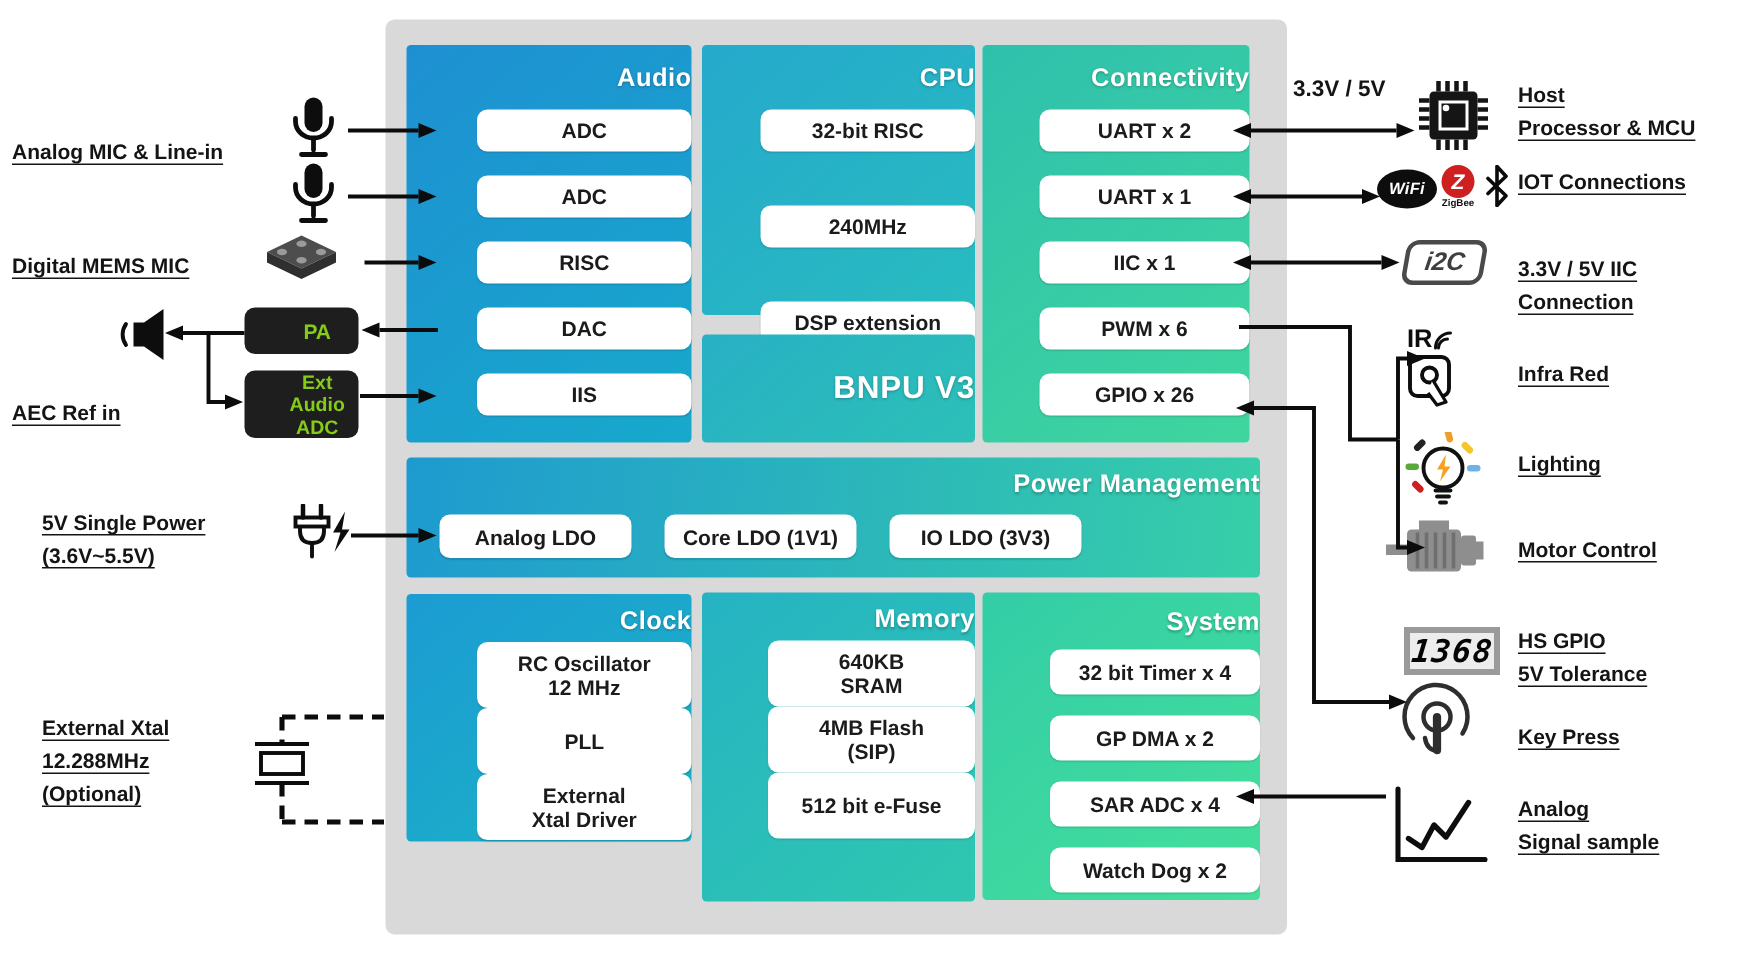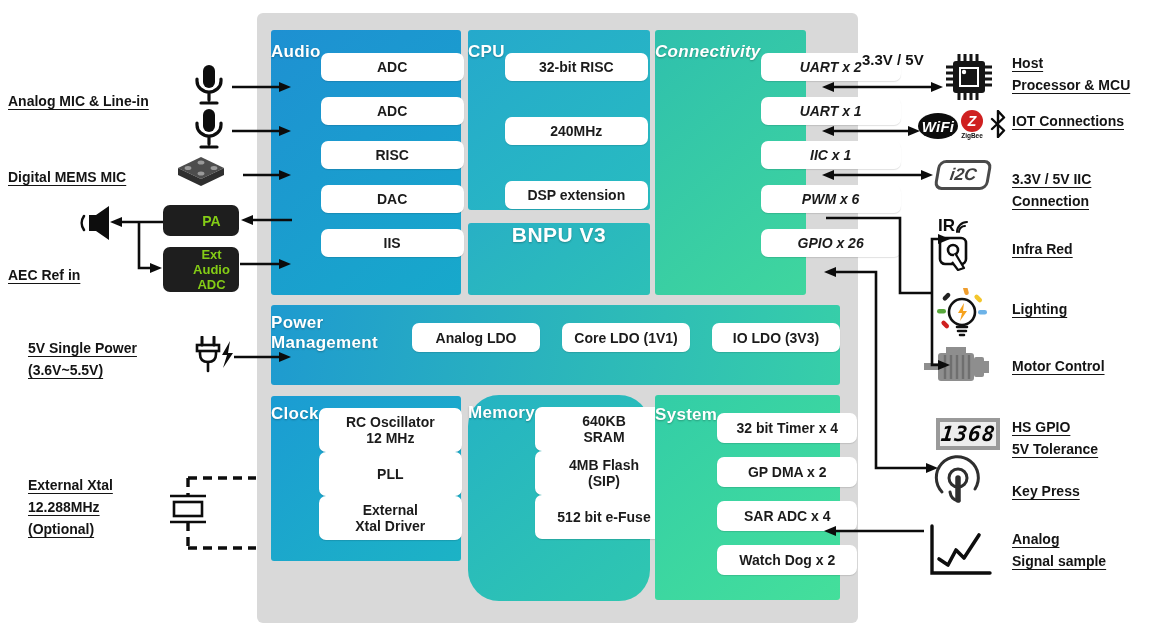--- a/index.html
+++ b/index.html
@@ -5,40 +5,40 @@
   * { margin:0; padding:0; box-sizing:border-box; }
   html,body { background:#fff; }
   body { font-family:"Liberation Sans", sans-serif; }
   .stage { position:relative; width:1175px; height:635px; background:#fff; overflow:hidden; }
 
   
   .chip { position:absolute; left:257px; top:13px; width:601px; height:610px;
           background:#d9d9d9; border-radius:6px; }
 
   
-  .block { position:absolute; border-radius:3px; display:flex; flex-direction:row; align-items:flex-start; }
+  .block { position:absolute; border-radius:3px; display:flex; flex-direction:column; align-items:flex-end; }
   .btitle { color:#fff; font-size:17px; font-weight:700; letter-spacing:.3px;
             text-shadow:0 1px 2px rgba(0,0,0,.28); line-height:20px; }
   .ibox { background:#fff; border-radius:7px; color:#1b1b1b; font-size:14px; font-weight:600;
           display:flex; align-items:center; justify-content:center; text-align:center;
           white-space:pre-line; line-height:16px; box-shadow:0 1px 1px rgba(0,0,0,.12); }
 
   .g-audio  { background:linear-gradient(140deg,#1e90d2 0%,#17a9cb 100%); }
   .g-cpu    { background:linear-gradient(140deg,#25a9cc 0%,#28bcc0 100%); }
   .g-bnpu   { background:linear-gradient(140deg,#28b0c5 0%,#2cc0b7 100%); }
   .g-conn   { background:linear-gradient(140deg,#2fc0ad 0%,#3fd69e 100%); }
   .g-power  { background:linear-gradient(100deg,#1e9ad0 0%,#37cfa8 100%); }
   .g-clock  { background:linear-gradient(140deg,#1b9cd3 0%,#1cb3c5 100%); }
-  .g-memory { background:linear-gradient(140deg,#25b3c3 0%,#2fc7b0 100%);border-radius:31px; }
+  .g-memory { background:linear-gradient(140deg,#25b3c3 0%,#2fc7b0 100%); }
   .g-system { background:linear-gradient(140deg,#33cda7 0%,#44df9b 100%); }
 
   #blk-audio  { left:271px; top:30px;  width:190px; height:265px; padding-top:12px; }
   #blk-cpu    { left:468px; top:30px;  width:182px; height:180px; padding-top:12px; }
   #blk-bnpu   { left:468px; top:223px; width:182px; height:72px; justify-content:center; }
-  #blk-conn   { left:655px; top:30px;  width:151px; height:265px; padding-top:12px;font-style:italic; }
+  #blk-conn   { left:655px; top:30px;  width:178px; height:265px; padding-top:12px; }
   #blk-power  { left:271px; top:305px; width:569px; height:80px; padding-top:8px; }
   #blk-clock  { left:271px; top:396px; width:190px; height:165px; padding-top:8px; }
   #blk-memory { left:468px; top:395px; width:182px; height:206px; padding-top:8px; }
   #blk-system { left:655px; top:395px; width:185px; height:205px; padding-top:10px; }
 
   #blk-audio .ibox, #blk-conn .ibox { width:143px; height:28px; }
   #blk-audio .items, #blk-conn .items { margin-top:11px; display:flex; flex-direction:column; gap:16px; }
   #blk-conn .ibox { width:140px; }
   #blk-cpu .items { margin-top:11px; display:flex; flex-direction:column; gap:36px; }
   #blk-cpu .ibox { width:143px; height:28px; }
@@ -82,21 +82,21 @@
   
   .zg { position:absolute; left:958px; top:110px; width:28px; text-align:center; }
   .zg .zc { width:22px; height:22px; border-radius:50%; background:#cf2020; color:#fff;
             font-weight:800; font-style:italic; font-size:14px; display:flex; align-items:center;
             justify-content:center; margin:0 auto; }
   .zg .zt { font-size:6.5px; font-weight:700; color:#111; margin-top:0px; }
 
   
   .wifi { position:absolute; left:918px; top:113px; width:40px; height:26px; background:#0d0d0d;
           border-radius:50%; display:flex; align-items:center; justify-content:center; }
-  .wifi span { color:#fff; font-weight:800; font-style:italic; font-size:15px; letter-spacing:.2px; }
+  .wifi span { color:#fff; font-weight:800; font-style:italic; font-size:11px; letter-spacing:.2px; }
 
   .ir-wrap { position:absolute; left:938px; top:218px; width:54px; height:66px; }
   .ir-top { display:flex; align-items:flex-start; }
   .ir-top span { font-size:17px; font-weight:800; color:#0d0d0d; line-height:16px; }
 </style>
 </head>
 <body>
 
 <div class="stage">
 

